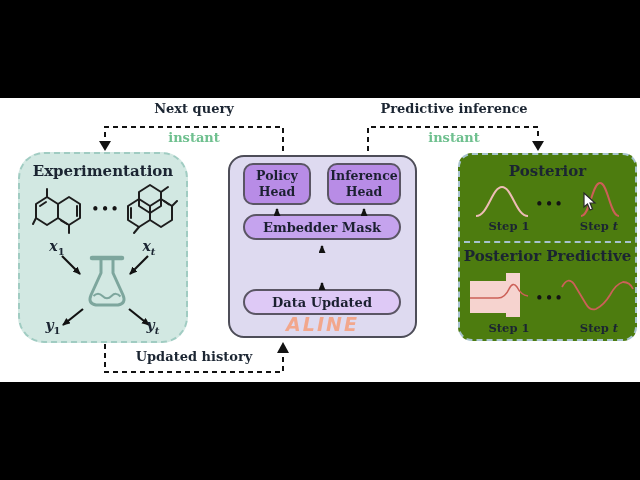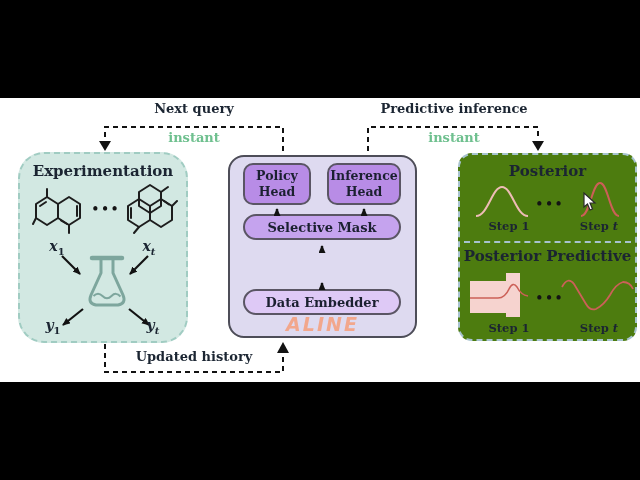--- a/index.html
+++ b/index.html
@@ -121,24 +121,24 @@
   </div>
 
   <div class="aline-box">
     <div class="blk head-blk" style="left:13px;top:6px">
         <span>Policy Head</span>
       </div>
     <div class="blk head-blk" style="left:97px;top:6px;width:74px">
         <span>Inference Head</span>
       </div>
     <div class="blk pill" style="top:57px;background:#c5a3ee">
-        <span>Selective Mask</span>
+        <span>Embedder Mask</span>
       </div>
     <div class="blk pill" style="top:132px;background:#dec9f6">
-        <span>Data Embedder</span>
+        <span>Data Updated</span>
       </div>
     <div class="wordmark">ALINE</div>
 
     <svg class="abs" style="left:0;top:0" width="184" height="178" viewBox="0 0 184 178">
       <defs>
         <marker id="ah2" markerUnits="userSpaceOnUse" markerWidth="10" markerHeight="10" refX="7" refY="3.5" orient="auto">
           <path d="M0 0 L8 3.5 L0 7 Z" fill="#121212"></path>
         </marker>
       </defs>
       <g stroke="#121212" stroke-width="2.4" fill="none">

